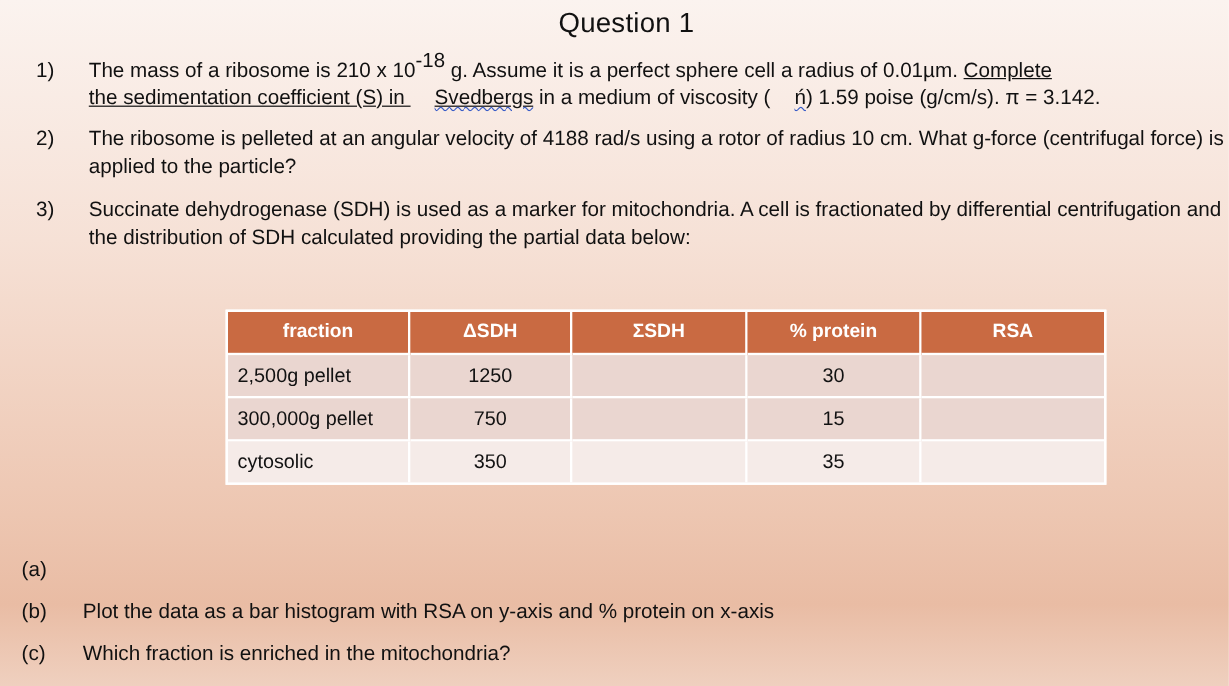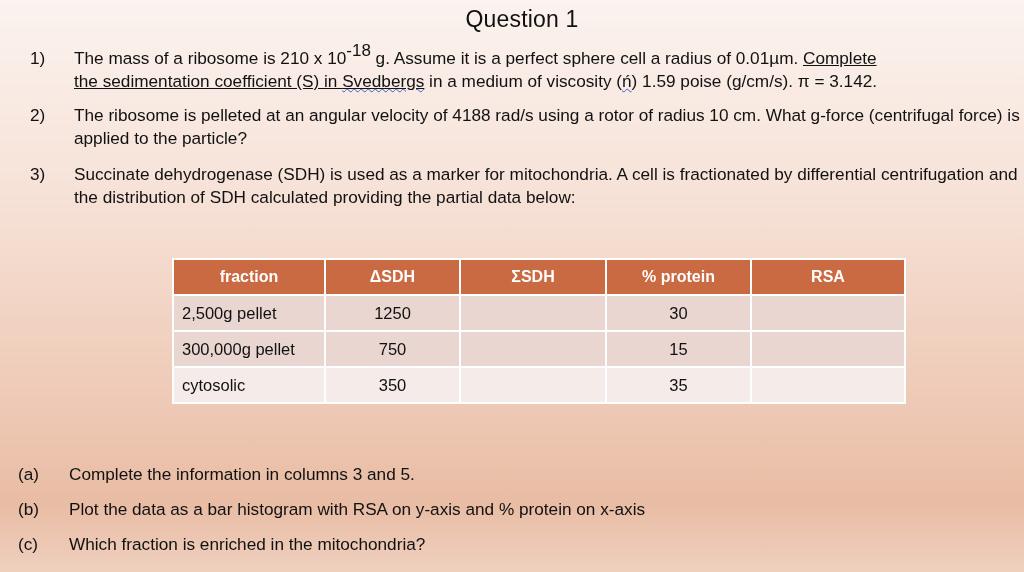--- a/index.html
+++ b/index.html
@@ -33,30 +33,30 @@
     }
     .q .num {
       position: absolute;
       left: 0;
       top: 0;
     }
     .q .body {
       margin-left: 44px;
     }
     .u { text-decoration: underline; }
-    .wavy { text-decoration: underline wavy #3a5dc7; text-decoration-thickness: 1px; }
+    .wavy { text-decoration: underline wavy #3a5dc7; text-decoration-thickness: 1px; margin-left: 20px; }
     sup { font-size: 17px; line-height: 0; position: relative; top: -1px; }
 
     .q1 { top: 47px; }
     .q2 { top: 104px; }
     .q3 { top: 163px; }
 
     table.data {
       position: absolute;
-      left: 172px;
+      left: 188px;
       top: 258px;
       border-collapse: separate;
       border-spacing: 0;
       background: #ffffff;
       border: 2px solid #ffffff;
       font-size: 16.5px;
     }
     table.data th, table.data td {
       border-right: 2px solid #ffffff;
       border-bottom: 2px solid #ffffff;
@@ -152,21 +152,20 @@
       <td>350</td>
       <td></td>
       <td>35</td>
       <td></td>
     </tr>
   </tbody>
 </table>
 
 <div class="sub sa">
   <span class="num">(a)</span>
-  <div class="body">Complete the information in columns 3 and 5.</div>
 </div>
 <div class="sub sb">
   <span class="num">(b)</span>
   <div class="body">Plot the data as a bar histogram with RSA on y-axis and % protein on x-axis</div>
 </div>
 <div class="sub sc">
   <span class="num">(c)</span>
   <div class="body">Which fraction is enriched in the mitochondria?</div>
 </div>
 

